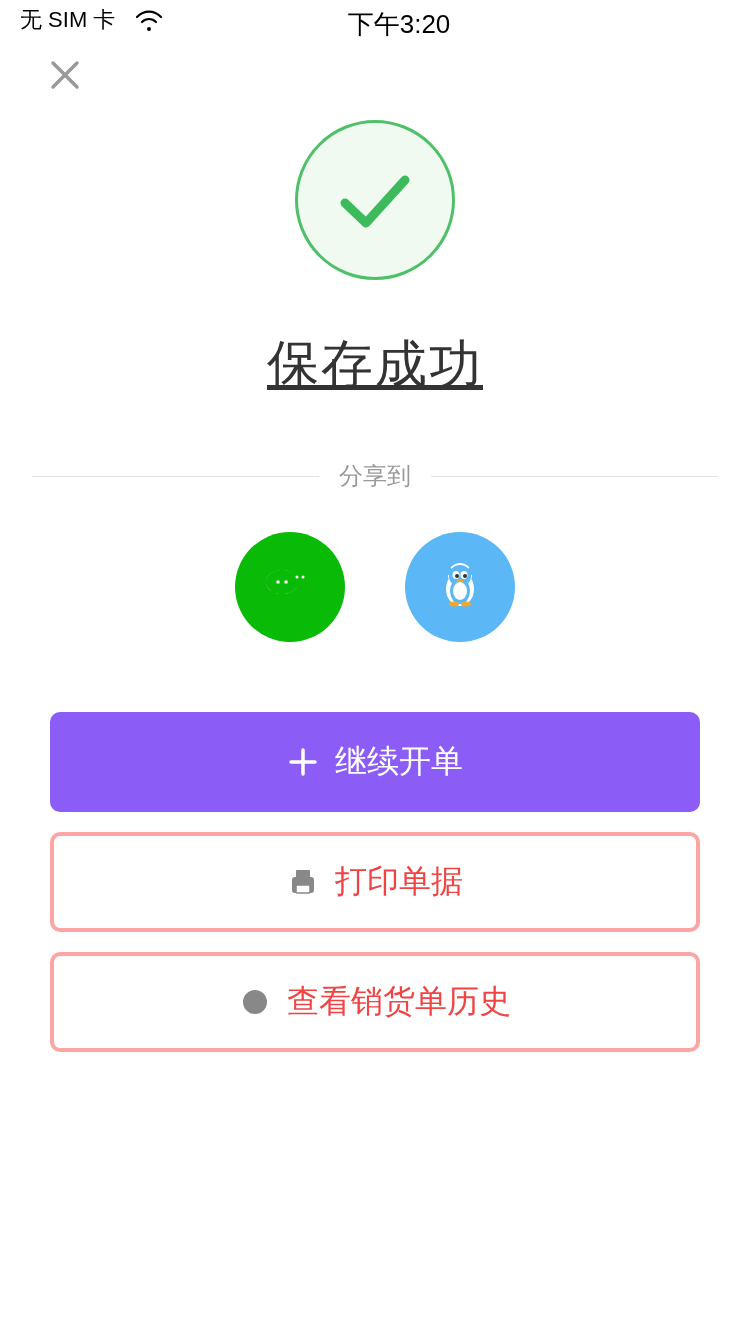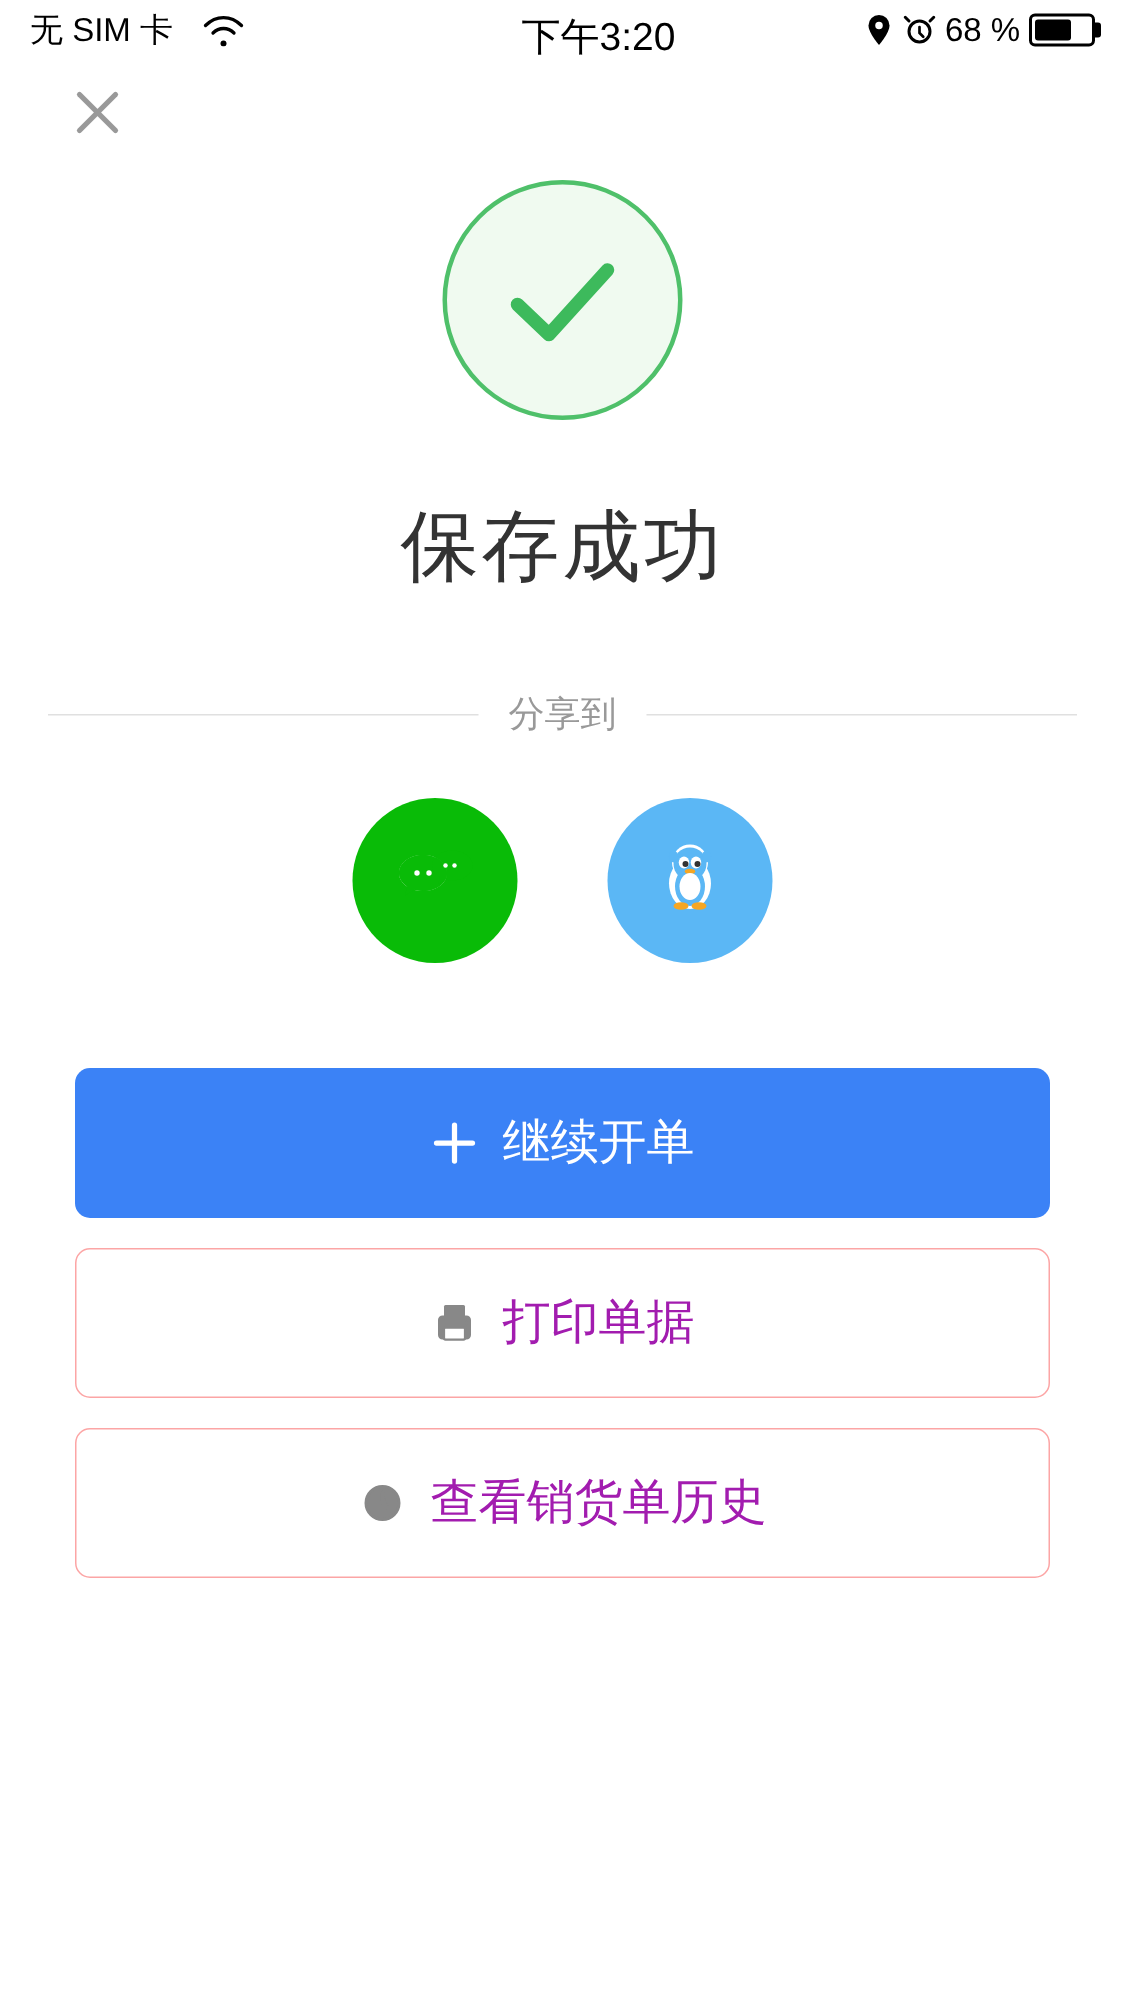--- a/index.html
+++ b/index.html
@@ -122,20 +122,21 @@
       height: 90px;
     }
 
     
     .success-title {
       font-size: 52px;
       font-weight: 500;
       color: #333333;
       margin-bottom: 60px;
       letter-spacing: 2px;
+      text-decoration: underline;
     }
 
     
     .share-divider {
       width: 100%;
       display: flex;
       align-items: center;
       padding: 0 32px;
       margin-bottom: 40px;
     }
@@ -195,27 +196,27 @@
       border: none;
       display: flex;
       align-items: center;
       justify-content: center;
       gap: 16px;
       font-size: 32px;
       cursor: pointer;
       font-family: -apple-system, "PingFang SC", "Helvetica Neue", Arial, sans-serif;
     }
     .action-btn.primary {
-      background: #3b82f6;
+      background: #8b5cf6;
       color: #ffffff;
     }
     .action-btn.secondary {
       background: #ffffff;
-      color: #a21caf;
-      border: 1px solid #fca5a5;
+      color: #ef4444;
+      border: 4px solid #fca5a5;
     }
     .action-btn svg {
       width: 32px;
       height: 32px;
     }
     .action-btn.primary svg { fill: #ffffff; }
     .action-btn.secondary svg { fill: #888888; }
   </style>
 </head>
 <body>
@@ -226,38 +227,20 @@
 
     <svg width="28" height="22" viewBox="0 0 28 22" fill="none">
       <path d="M14 18a2 2 0 1 1 0 4 2 2 0 0 1 0-4z" fill="#000"></path>
       <path d="M7 13c1.9-1.9 4.5-3 7-3s5.1 1.1 7 3" stroke="#000" stroke-width="2.2" fill="none" stroke-linecap="round"></path>
       <path d="M2 8c3.3-3.3 7.8-5.3 12-5.3s8.7 2 12 5.3" stroke="#000" stroke-width="2.2" fill="none" stroke-linecap="round"></path>
     </svg>
   </div>
 
   <div class="status-center">下午3:20</div>
 
-  <div class="status-right">
-
-    <svg width="20" height="22" viewBox="0 0 20 22" fill="#000">
-      <path d="M10 1a7 7 0 0 1 7 7c0 5-7 13-7 13S3 13 3 8a7 7 0 0 1 7-7z"></path>
-      <circle cx="10" cy="8" r="2.5" fill="#fff"></circle>
-    </svg>
-
-    <svg width="22" height="22" viewBox="0 0 22 22" fill="#000">
-      <circle cx="11" cy="12" r="7" stroke="#000" stroke-width="2" fill="none"></circle>
-      <path d="M11 9v4l2.5 2.5" stroke="#000" stroke-width="1.8" stroke-linecap="round" fill="none"></path>
-      <path d="M4 5L1.5 2.5M18 5l2.5-2.5" stroke="#000" stroke-width="2" stroke-linecap="round"></path>
-    </svg>
-    <span style="font-size:22px;">68</span>
-      <span style="font-size:22px;">%</span>
-    <div class="battery-icon">
-      <div class="battery-fill"></div>
-    </div>
-  </div>
 </div>
 
 <button class="close-btn" style="position:absolute; top:50px; left:40px; background:none; border:none; cursor:pointer; z-index:10;">
   <svg viewBox="0 0 32 32" fill="none">
     <line x1="4" y1="4" x2="28" y2="28" stroke="#999" stroke-width="3.5" stroke-linecap="round"></line>
     <line x1="28" y1="4" x2="4" y2="28" stroke="#999" stroke-width="3.5" stroke-linecap="round"></line>
   </svg>
 </button>
 
 <div class="main-content">

